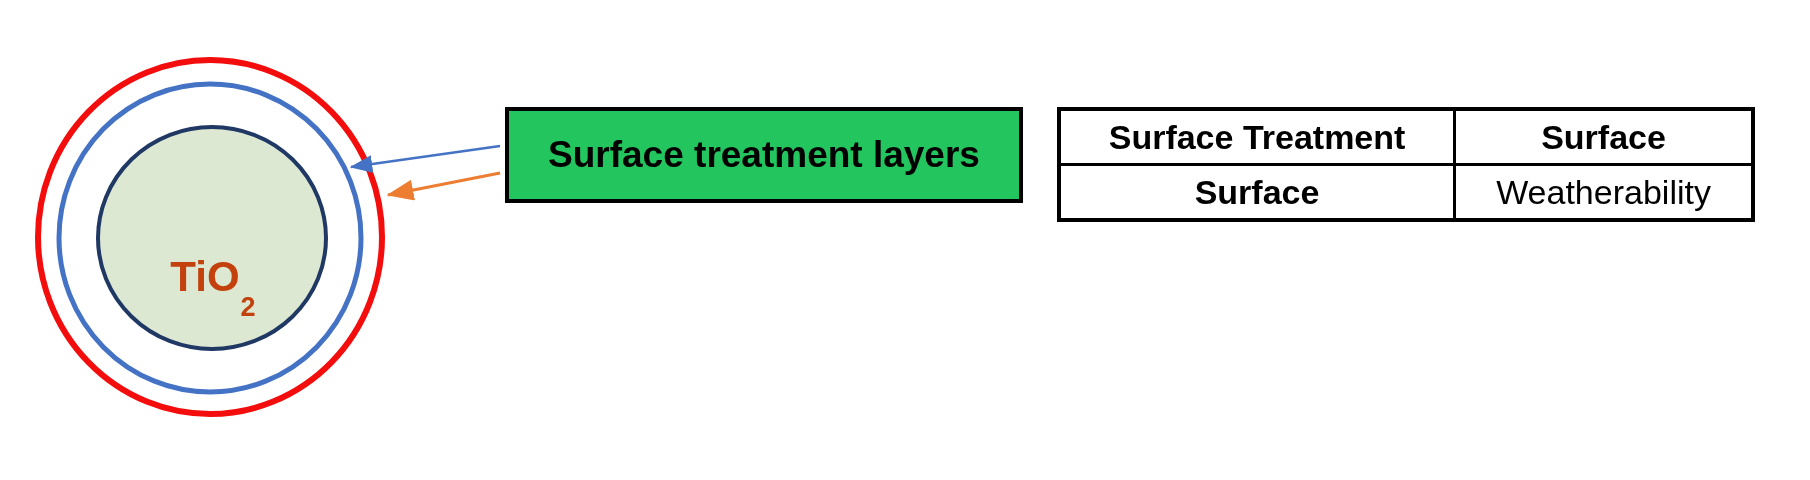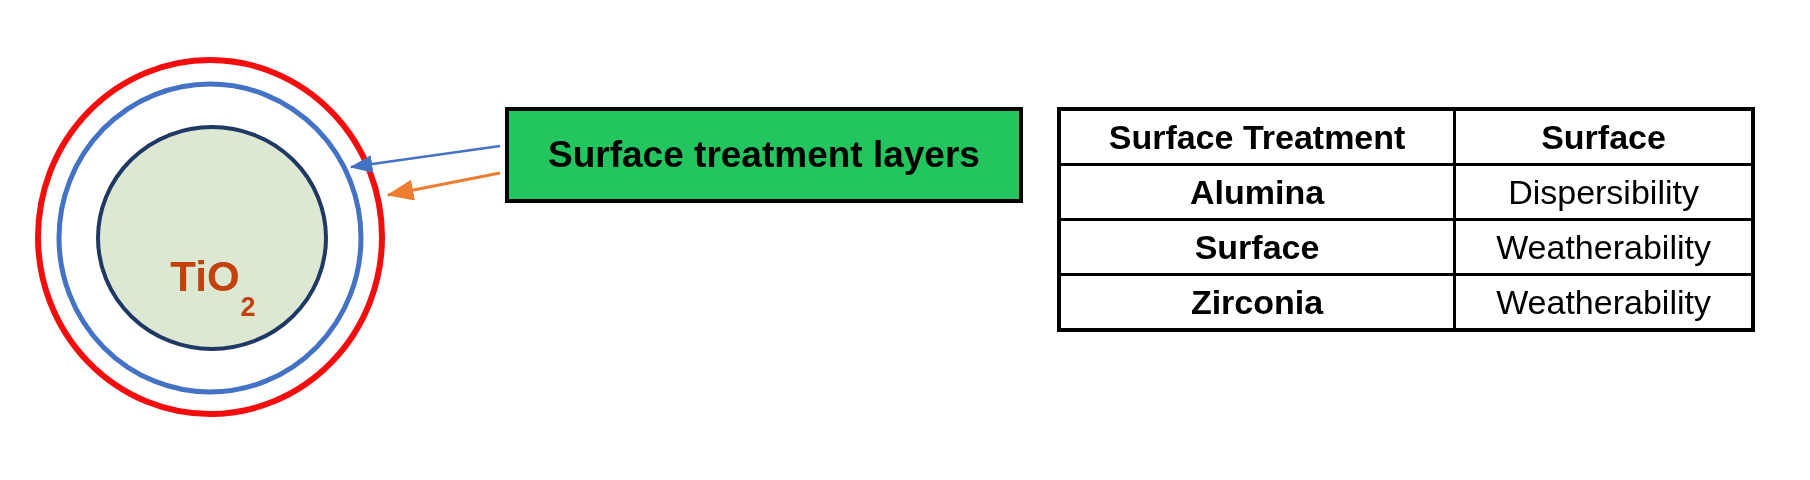--- a/index.html
+++ b/index.html
@@ -137,27 +137,19 @@
       <col class="col-function">
     </colgroup>
     <thead>
       <tr>
         <th>Surface Treatment</th>
         <th>Surface</th>
       </tr>
     </thead>
     <tbody>
       <tr>
-        <td class="cell-treatment">Alumina</td>
-        <td class="cell-function">Dispersibility</td>
-      </tr>
-      <tr>
         <td class="cell-treatment">Surface</td>
-        <td class="cell-function">Weatherability</td>
-      </tr>
-      <tr>
-        <td class="cell-treatment">Zirconia</td>
         <td class="cell-function">Weatherability</td>
       </tr>
     </tbody>
   </table>
 
 </div>
 
 </body></html>

